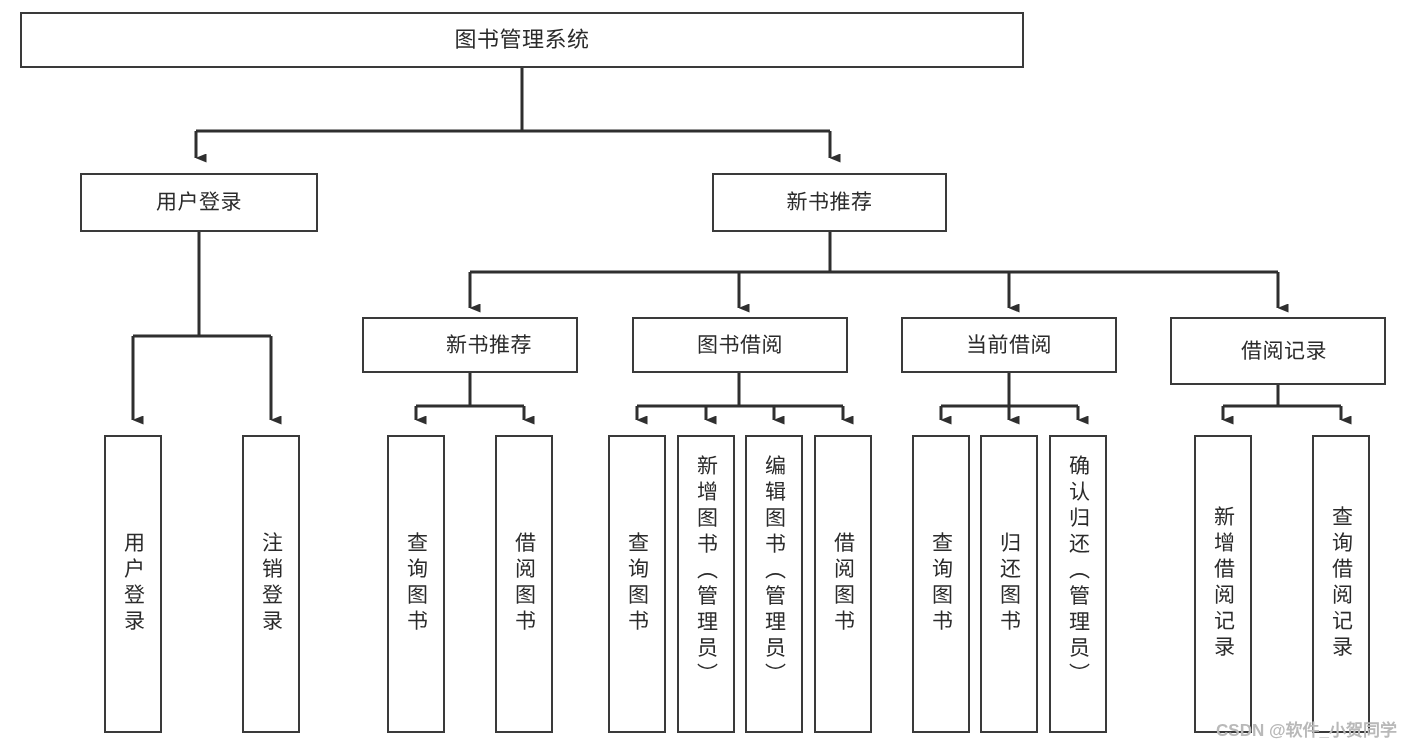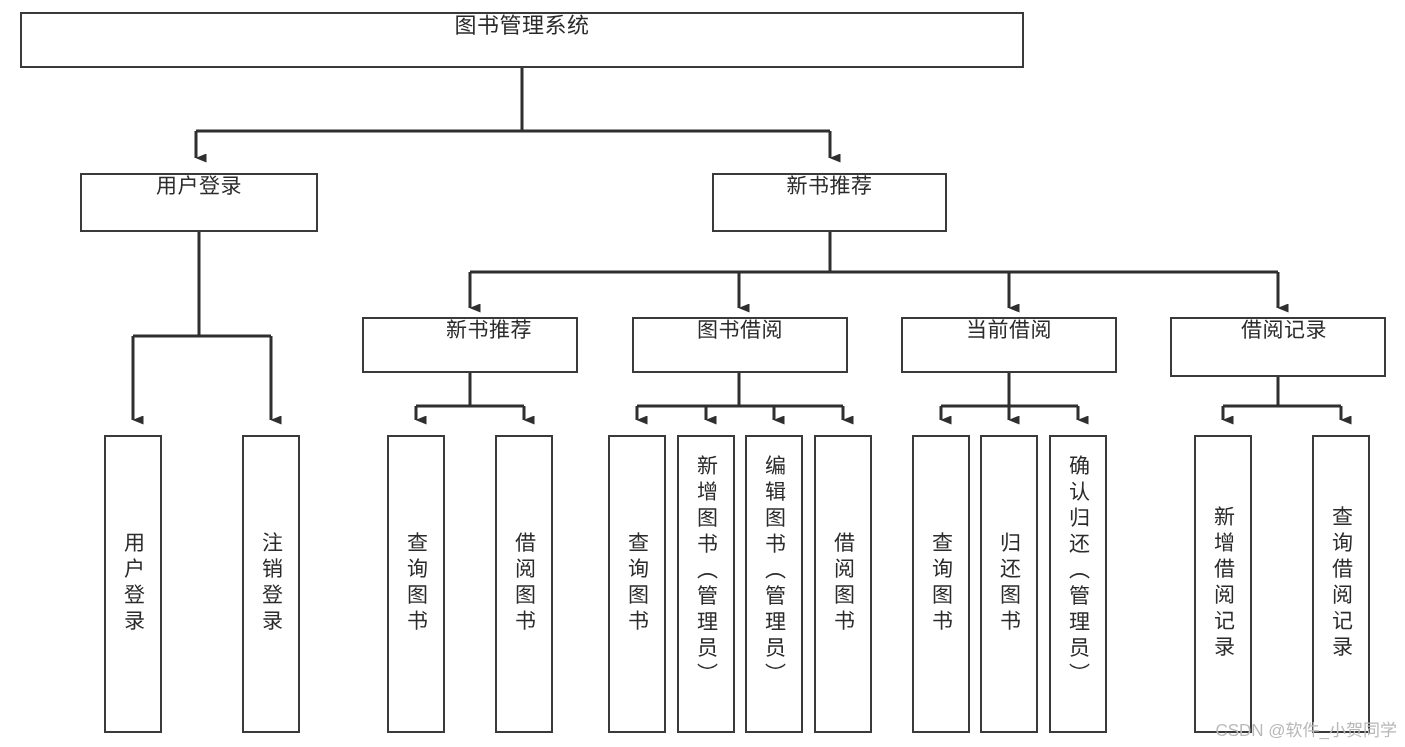--- a/index.html
+++ b/index.html
@@ -25,20 +25,21 @@
     width: 1405px;
     height: 747px;
     pointer-events: none;
   }
   .node {
     position: absolute;
     box-sizing: border-box;
     background: #ffffff;
     border: 2px solid #3a3a3a;
     display: flex;
+    align-items: center;
     justify-content: center;
     color: #2b2b2b;
     z-index: 2;
   }
   .node-label {
     display: block;
     text-align: center;
     line-height: 1.05;
     color: #2b2b2b;
   }
@@ -71,20 +72,21 @@
   }
   .watermark {
     position: absolute;
     right: 8px;
     bottom: 6px;
     font-size: 17px;
     color: #b9b9b9;
     white-space: nowrap;
     z-index: 5;
     font-family: "Liberation Sans", "DejaVu Sans", sans-serif;
+    font-weight: bold;
   }
 </style>
 </head>
 <body>
 
 <div id="diagram-canvas">
 
   <svg id="connector-layer" viewBox="0 0 1405 747" xmlns="http://www.w3.org/2000/svg">
     <defs>
       <marker id="arrowhead" markerWidth="9" markerHeight="11" refX="4.5" refY="10.5" orient="auto-start-reverse" markerUnits="userSpaceOnUse">
@@ -152,21 +154,21 @@
   </div>
 
   <div class="node horiz" style="left:632px; top:317px; width:216px; height:56px;">
     <span class="node-label">图书借阅</span>
   </div>
 
   <div class="node horiz" style="left:901px; top:317px; width:216px; height:56px;">
     <span class="node-label">当前借阅</span>
   </div>
 
-  <div class="node horiz" style="left:1170px; top:317px; width:216px; height:60px;padding-left:12px;">
+  <div class="node horiz" style="left:1170px; top:317px; width:216px; height:68px;padding-left:12px;">
     <span class="node-label">借阅记录</span>
   </div>
 
   <div class="node vert centered" style="left:104px; top:435px; width:58px; height:298px;">
     <span class="node-label">用户登录</span>
   </div>
 
   <div class="node vert centered" style="left:242px; top:435px; width:58px; height:298px;">
     <span class="node-label">注销登录</span>
   </div>

